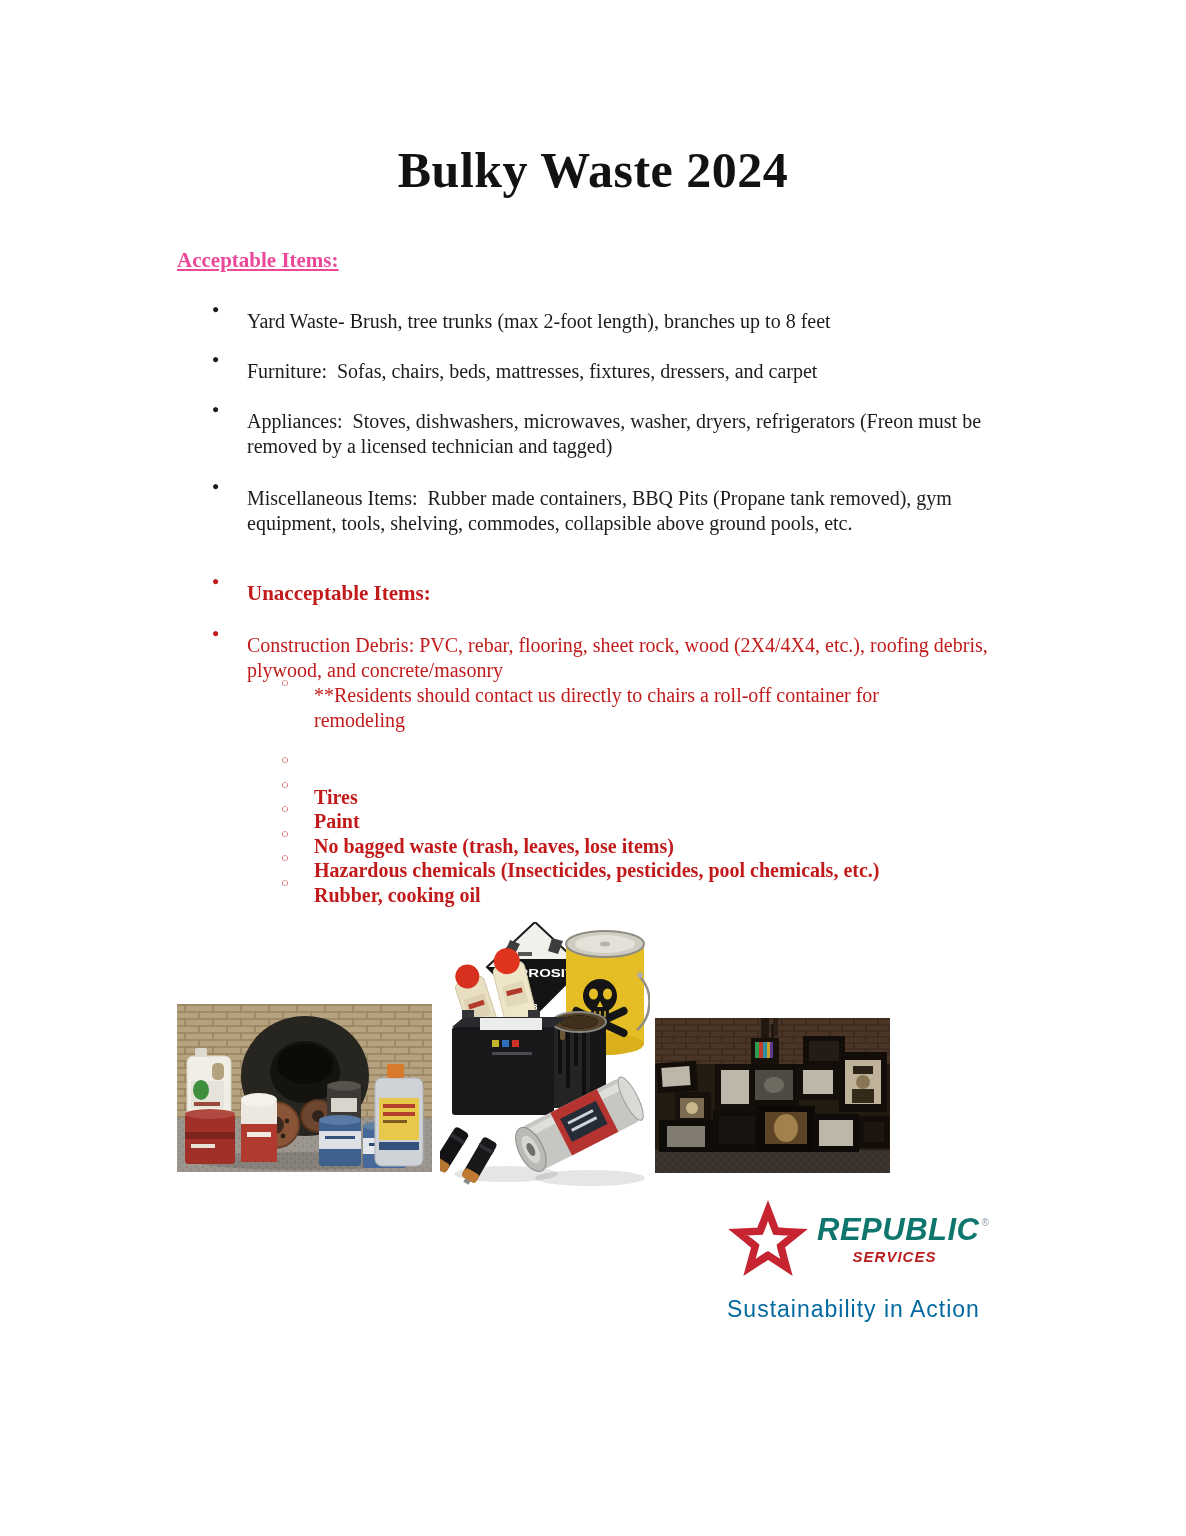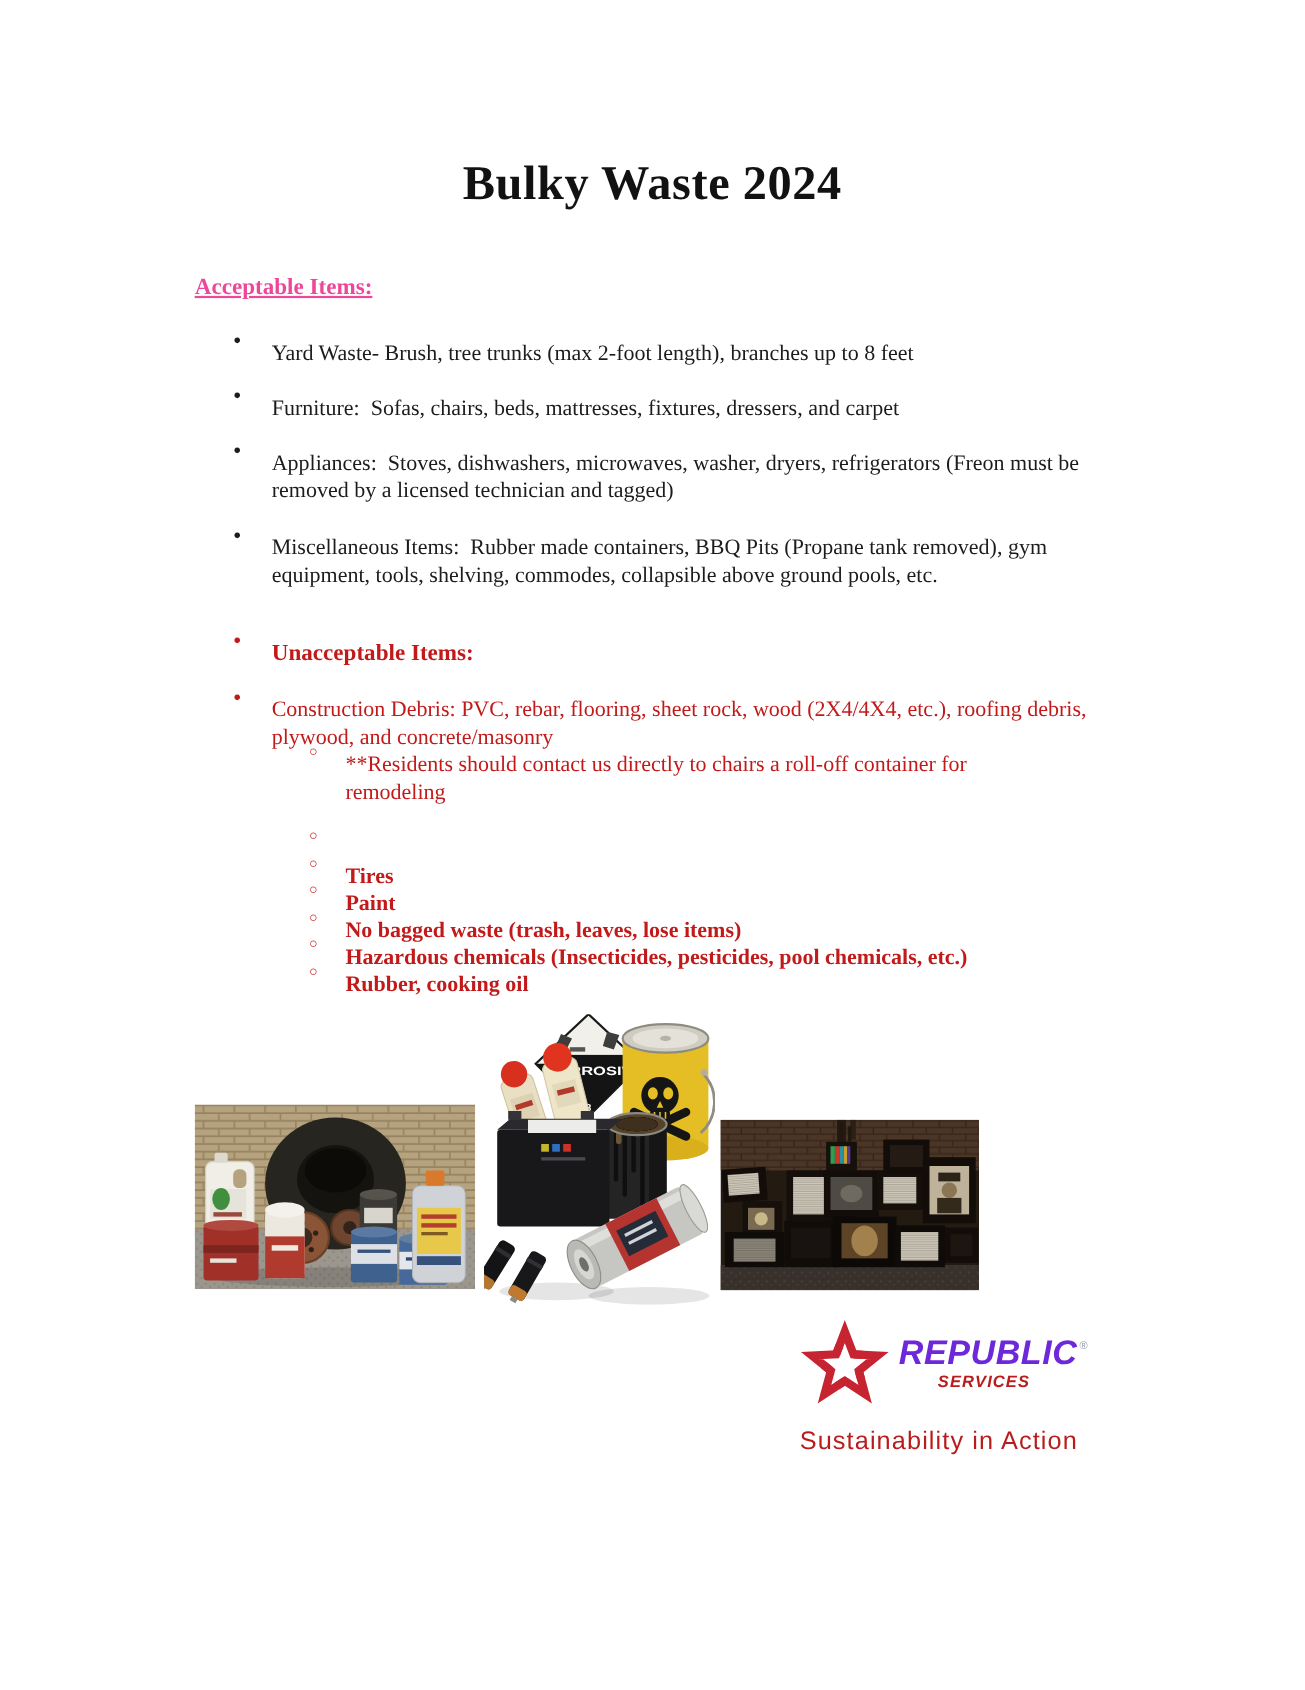--- a/index.html
+++ b/index.html
@@ -1,41 +1,41 @@
 <!DOCTYPE html>
 <html><head>
 <meta charset="utf-8">
 <style>
   html,body{margin:0;padding:0;background:#ffffff;}
   .page{position:relative;width:1186px;height:1536px;background:#ffffff;overflow:hidden;
         font-family:"Liberation Serif",serif;color:#1c1c1c;margin:0 auto;}
   .title{position:absolute;top:141px;left:0;width:1186px;text-align:center;
-         font-size:44px;font-weight:bold;color:#121212;letter-spacing:.5px;}
+         font-size:50px;font-weight:bold;color:#121212;letter-spacing:.5px;}
   .acc-heading{position:absolute;left:177px;top:248px;font-size:21px;font-weight:bold;
                text-decoration:underline;color:#ec4899;}
   .li{position:absolute;left:212px;width:805px;display:flex;align-items:flex-start;}
   .li .b{flex:none;width:35px;font-size:12px;line-height:24.5px;color:#1c1c1c;}
   .li .t{font-size:20px;line-height:24.5px;white-space:pre-wrap;margin-top:12px;}
   .li.sub{left:281px;width:700px;}
   .li.sub .b{width:33px;font-size:13px;}
   .red .b,.red .t{color:#c21a1a;}
   .bold .t{font-weight:bold;}
   .heading-size .t{font-size:21px;}
   
   .fig{position:absolute;}
   .fig svg{display:block;}
   
   .logo{position:absolute;left:718px;top:1196px;width:300px;height:140px;font-family:"Liberation Sans",sans-serif;}
   .star{position:absolute;left:4px;top:2px;width:92px;height:88px;}
   .brandrow{position:absolute;left:99px;top:16px;width:190px;white-space:nowrap;}
-  .brand{font-size:31px;font-weight:bold;font-style:italic;color:#6d28d9;letter-spacing:.5px;}
+  .brand{font-size:31px;font-weight:bold;font-style:italic;color:#0f766e;letter-spacing:.5px;}
   .reg{font-size:10px;color:#8d99ad;vertical-align:14px;margin-left:2px;}
   .brandsub{position:absolute;left:99px;top:52px;width:155px;text-align:center;
             font-size:15px;font-weight:bold;font-style:italic;color:#b91c1c;letter-spacing:1px;}
-  .tagline{position:absolute;left:9px;top:100px;font-size:23px;color:#b91c1c;letter-spacing:1px;}
+  .tagline{position:absolute;left:9px;top:100px;font-size:23px;color:#0369a1;letter-spacing:1px;}
 </style>
 </head>
 <body>
 
 <div class="page">
 
   <div class="title">Bulky Waste 2024</div>
 
   <div class="acc-heading">Acceptable Items:</div>
 

